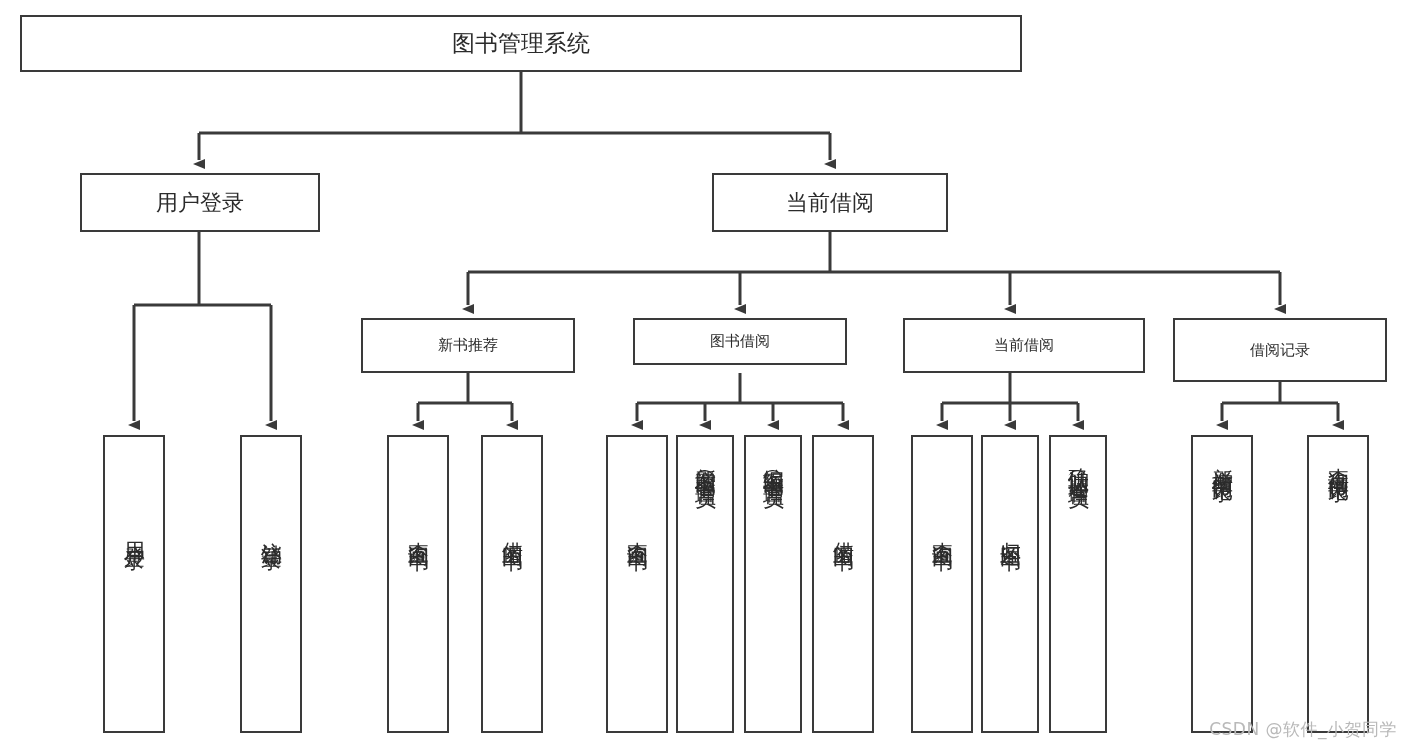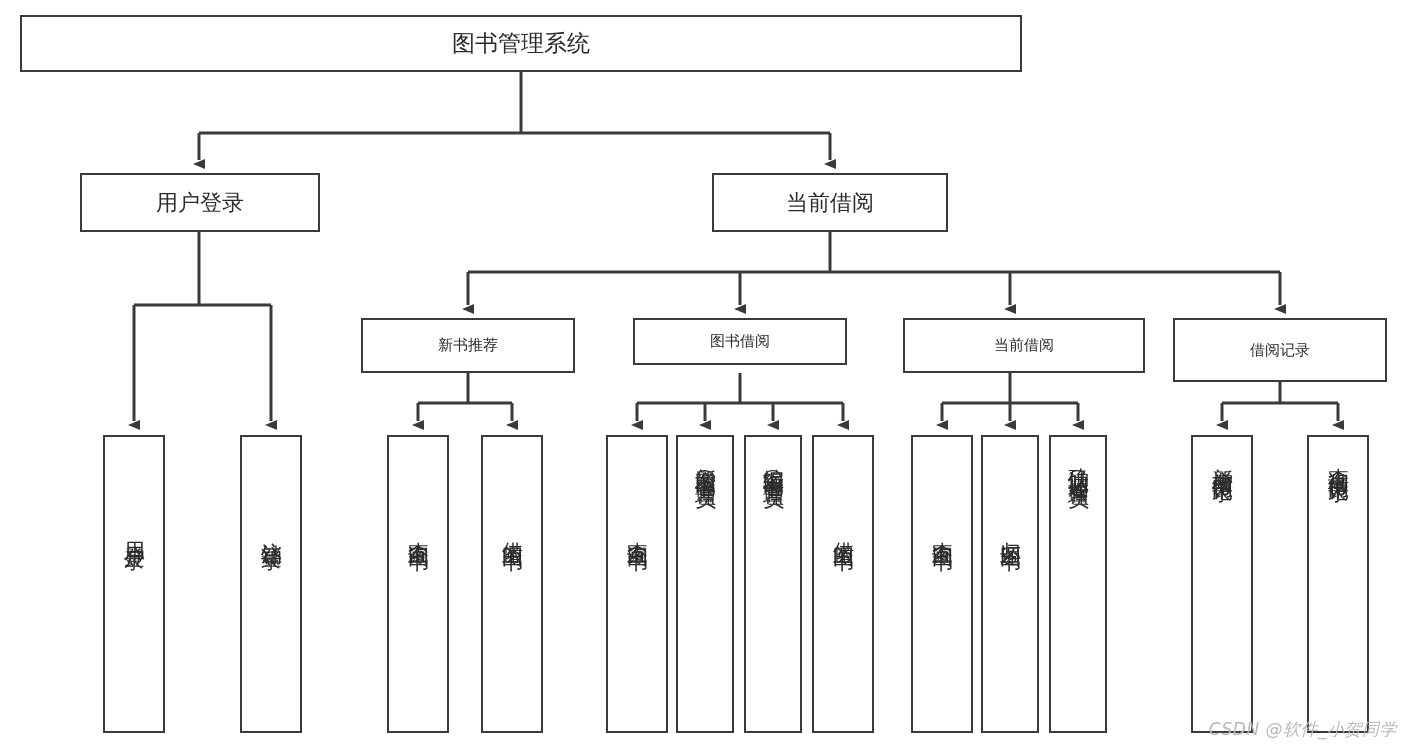--- a/index.html
+++ b/index.html
@@ -17,21 +17,21 @@
 
   .leaf{position:absolute;box-sizing:border-box;background:#ffffff;
         border:2px solid #3a3a3a;color:#2b2b2b;font-size:21px;
         display:flex;align-items:flex-start;justify-content:center;
         padding-top:14px;overflow:hidden;}
   .leaf .vtext{writing-mode:vertical-rl;text-orientation:upright;
         letter-spacing:3px;line-height:1.0;white-space:nowrap;}
   .leaf.mid .vtext{margin-top:74px;}
 
   .watermark{position:absolute;right:8px;bottom:6px;font-size:17px;
-        color:#b9b9b9;letter-spacing:0.5px;white-space:nowrap;font-style:italic;}
+        color:#b9b9b9;letter-spacing:0.5px;white-space:nowrap;}
 </style>
 </head>
 <body>
 
 <div id="canvas">
 
   <svg class="links" viewBox="0 0 1405 747" xmlns="http://www.w3.org/2000/svg">
     <defs>
       <marker id="ar" markerWidth="10" markerHeight="12" refX="1" refY="6" orient="auto" markerUnits="userSpaceOnUse">
         <path d="M0,0 L10,0 L5,12 z" fill="#3a3a3a"></path>

